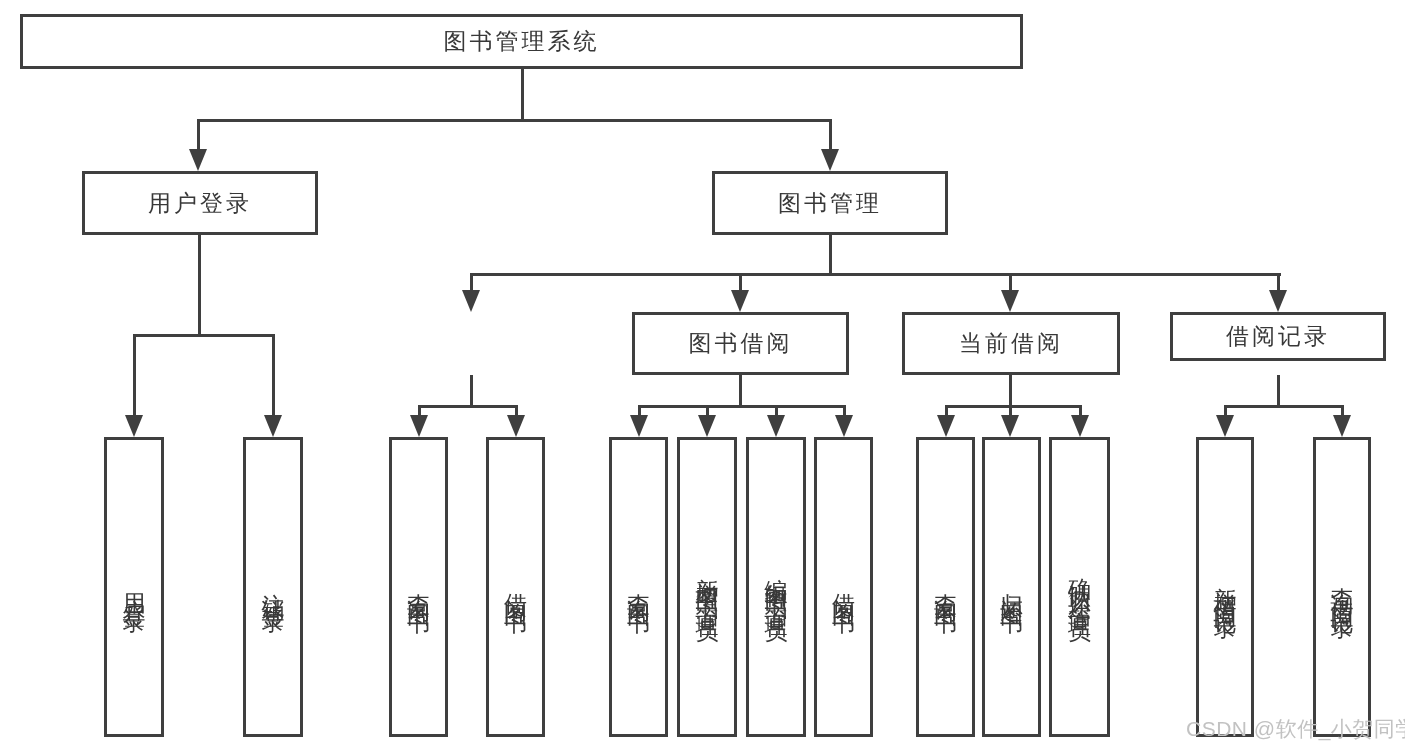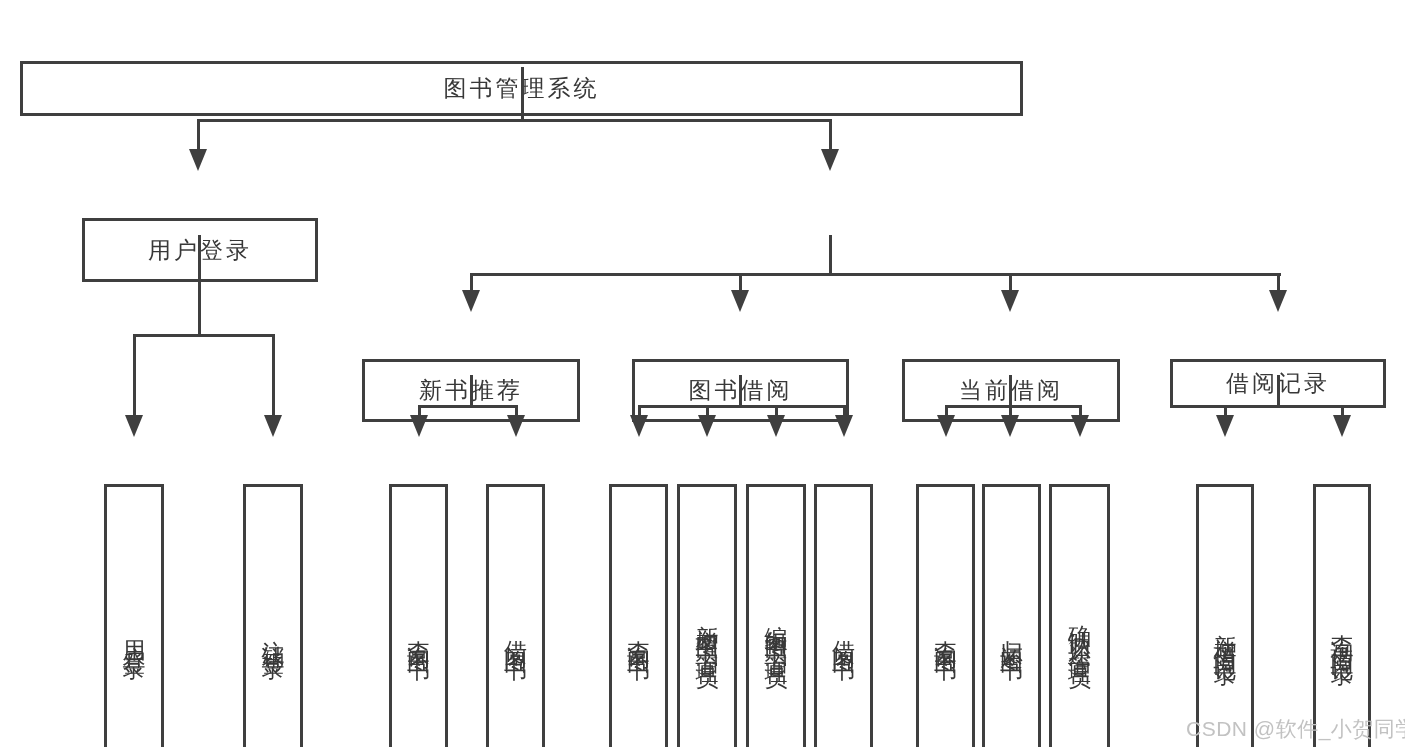--- a/index.html
+++ b/index.html
@@ -18,21 +18,20 @@
   .canvas { position: relative; width: 1405px; height: 747px; }
 
   .box {
     position: absolute;
     border: 3px solid var(--line);
     background: #fff;
     display: flex; align-items: center; justify-content: center;
     font-size: 23px; letter-spacing: 3px;
     color: var(--text);
     white-space: nowrap;
-    margin-top: 47px;
   }
   .vbox {
     writing-mode: vertical-rl;
     text-orientation: mixed;
     font-size: 23px; letter-spacing: 6px;
     white-space: normal;
     line-height: 1;
   }
   .vl { position: absolute; width: 3px; background: var(--line); }
   .hl { position: absolute; height: 3px; background: var(--line); }
@@ -64,42 +63,42 @@
   <div class="vl" style="left:521px; top:67px; height:55px;"></div>
   <div class="hl" style="left:197px; top:119px; width:635px;"></div>
   <div class="vl" style="left:197px; top:119px; height:32px;"></div>
   <div class="ah" style="left:189px; top:149px;"></div>
   <div class="vl" style="left:829px; top:119px; height:32px;"></div>
   <div class="ah" style="left:821px; top:149px;"></div>
 
   <div class="box" style="left:82px; top:171px; width:236px; height:64px;">
     <span>用户登录</span>
   </div>
+  <div class="box" style="left:712px; top:171px; width:236px; height:64px;">
+    <span>图书管理</span>
+  </div>
 
   <div class="vl" style="left:198px; top:235px; height:102px;"></div>
   <div class="hl" style="left:133px; top:334px; width:142px;"></div>
   <div class="vl" style="left:133px; top:334px; height:84px;"></div>
   <div class="ah" style="left:125px; top:415px;"></div>
   <div class="vl" style="left:272px; top:334px; height:84px;"></div>
   <div class="ah" style="left:264px; top:415px;"></div>
 
   <div class="vl" style="left:829px; top:235px; height:41px;"></div>
   <div class="hl" style="left:470px; top:273px; width:811px;"></div>
   <div class="vl" style="left:470px; top:273px; height:19px;"></div>
   <div class="ah" style="left:462px; top:290px;"></div>
   <div class="vl" style="left:739px; top:273px; height:19px;"></div>
   <div class="ah" style="left:731px; top:290px;"></div>
   <div class="vl" style="left:1009px; top:273px; height:19px;"></div>
   <div class="ah" style="left:1001px; top:290px;"></div>
   <div class="vl" style="left:1277px; top:273px; height:19px;"></div>
   <div class="ah" style="left:1269px; top:290px;"></div>
 
-  <div class="box" style="left:362px; top:312px; width:218px; height:63px;">
-    <span>新书推荐</span>
-  </div>
   <div class="box" style="left:632px; top:312px; width:217px; height:63px;">
     <span>图书借阅</span>
   </div>
   <div class="box" style="left:902px; top:312px; width:218px; height:63px;">
     <span>当前借阅</span>
   </div>
   <div class="box" style="left:1170px; top:312px; width:216px; height:49px;">
     <span>借阅记录</span>
   </div>
 

